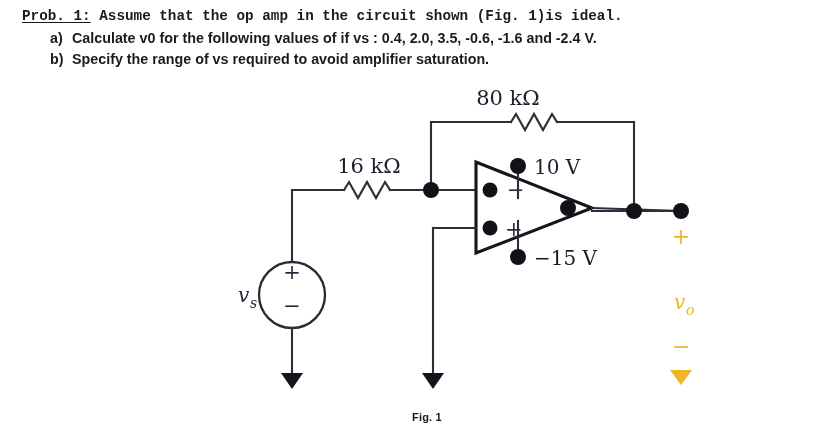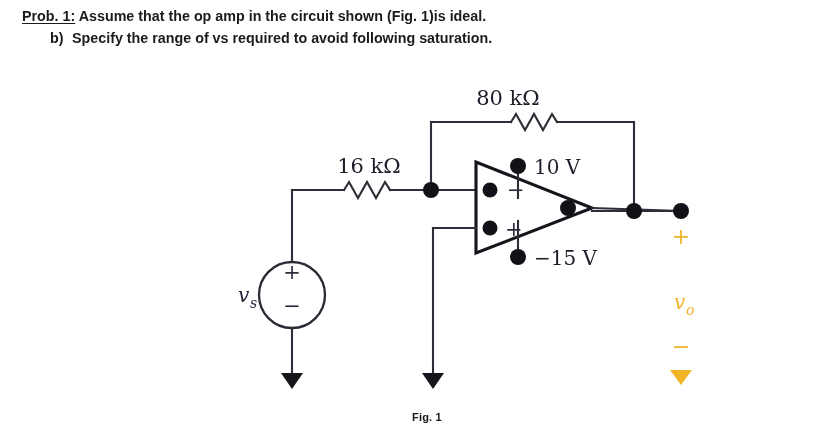--- a/index.html
+++ b/index.html
@@ -25,20 +25,21 @@
   }
   .stmt-line {
     font-size: 14.3px;
     line-height: 21px;
     white-space: nowrap;
     color: #1b1b1b;
     font-weight: 600;
   }
   .stmt-line.head {
     margin-bottom: 1px;
+    font-family: Liberation Mono, monospace;
   }
   .prob-label {
     font-weight: 700;
     text-decoration: underline;
     text-underline-offset: 2px;
   }
   .stmt-line.item {
     padding-left: 28px;
   }
   .item-marker {
@@ -131,21 +132,24 @@
 </style>
 </head>
 <body>
 
 <div id="problem-statement">
   <div class="stmt-line head">
     <span class="prob-label">Prob. 1:</span>
     <span>Assume that the op amp in the circuit shown (Fig. 1)is ideal.</span>
   </div>
   <div class="stmt-line item">
-    <span class="item-marker">b)</span><span>Specify the range of vs required to avoid following saturation.</span>
+    <span class="item-marker">a)</span><span>Calculate v0 for the following values of if vs : 0.4, 2.0, 3.5, -0.6, -1.6 and -2.4 V.</span>
+  </div>
+  <div class="stmt-line item">
+    <span class="item-marker">b)</span><span>Specify the range of vs required to avoid amplifier saturation.</span>
   </div>
 </div>
 
 <div id="circuit">
   <svg width="833" height="439" viewBox="0 0 833 439" xmlns="http://www.w3.org/2000/svg">
 
     <path class="wire" d="M407,190 L407,122"></path>
 
     <path class="wire" d="M407,122 L487,122"></path>
 

